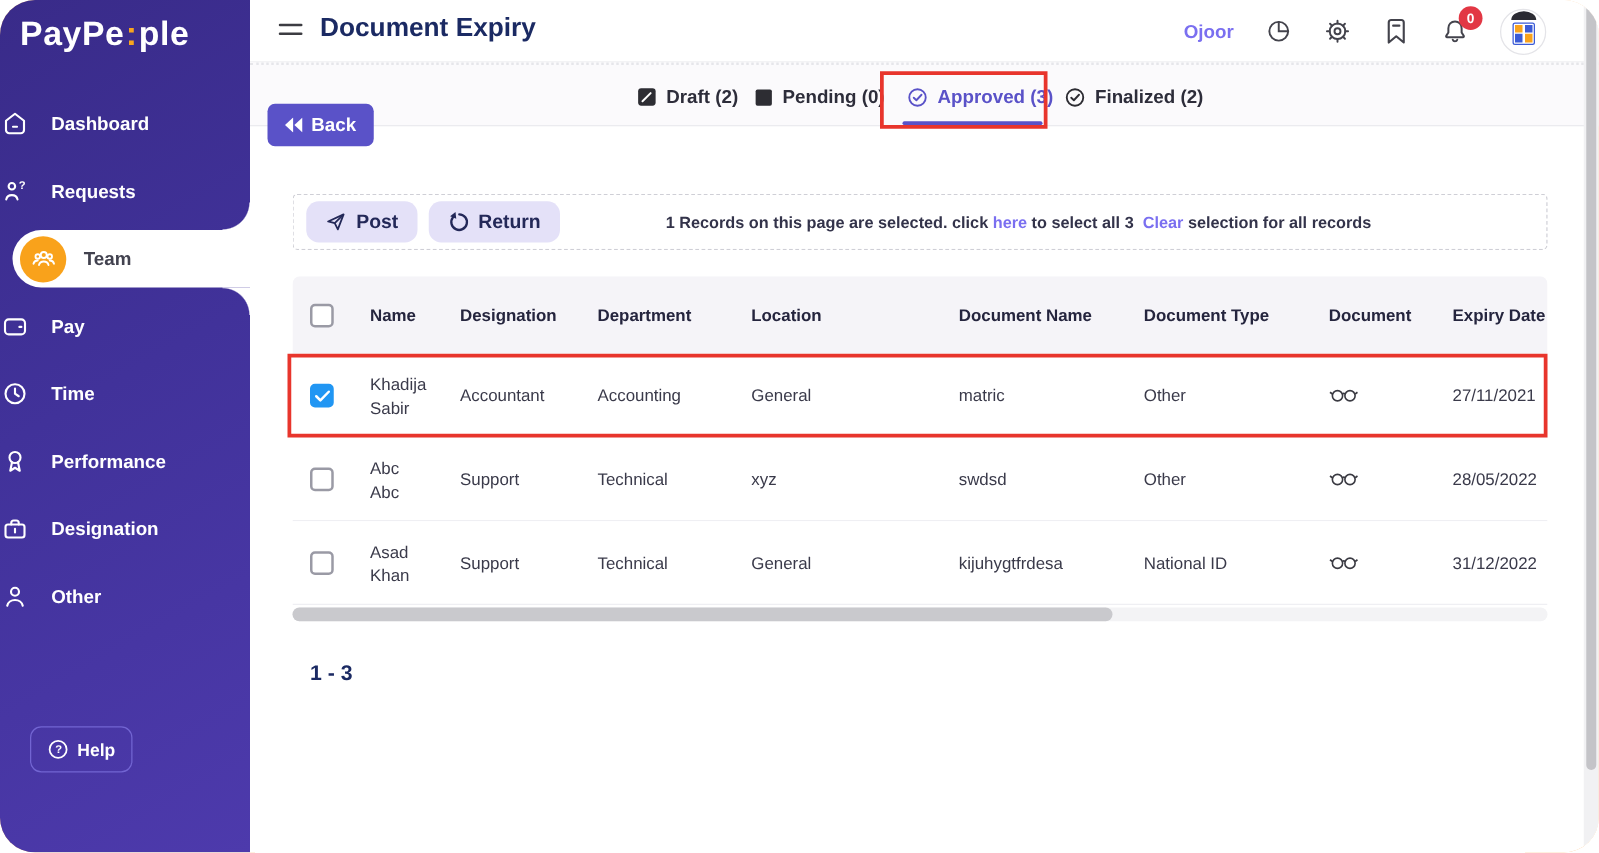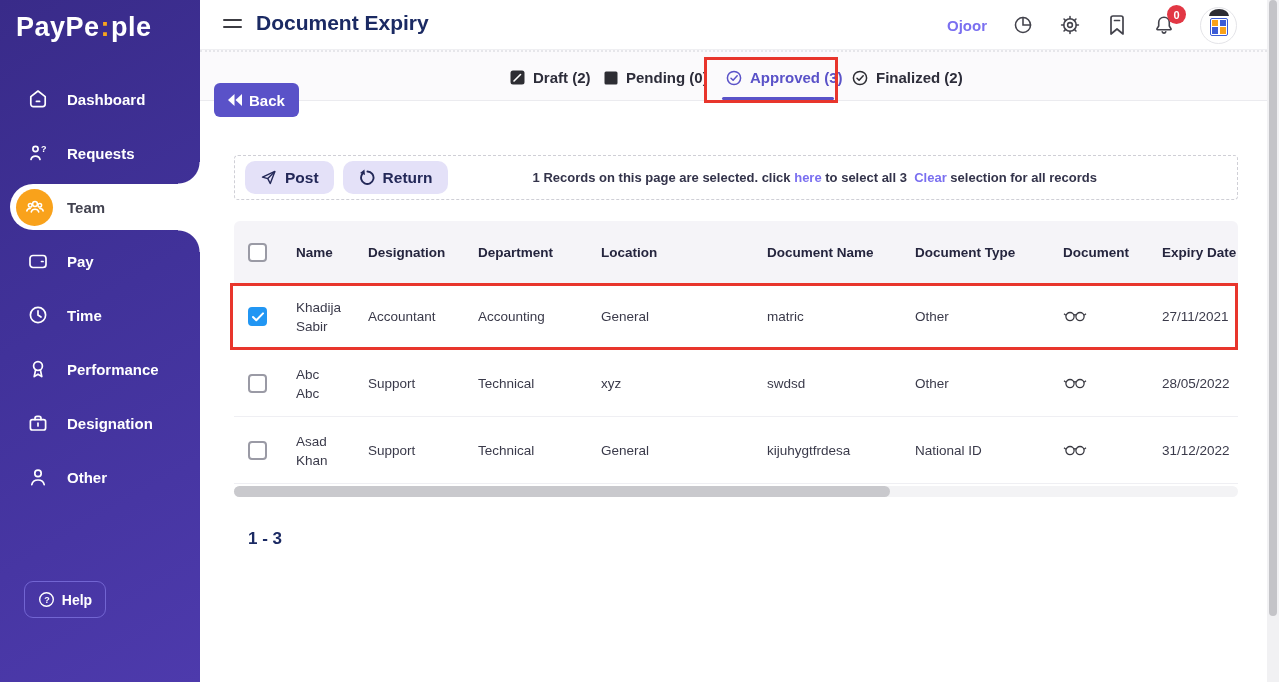--- a/index.html
+++ b/index.html
@@ -1,26 +1,26 @@
 <!DOCTYPE html>
 <html><head>
 <meta charset="utf-8">
 <style>
   * { margin:0; padding:0; box-sizing:border-box; }
   html,body { width:1279px; height:682px; overflow:hidden; }
   body { font-family:"Liberation Sans", sans-serif; background:#fff; }
-  #app { position:relative; width:1279px; height:682px; overflow:hidden; background:#fdba74; }
+  #app { position:relative; width:1279px; height:682px; overflow:hidden; background:#fdba74;border-radius:28px; }
 
   
   .sidebar { position:absolute; left:0; top:0; width:200px; height:682px;
     background:linear-gradient(150deg,#392b89 0%,#41329a 45%,#4d3aac 100%); z-index:5; }
   .logo { position:absolute; left:16px; top:12px; font-size:27px; font-weight:800; color:#fff; letter-spacing:.5px; }
   .logo .accent { color:#f8a51e; font-weight:900; margin:0 1px; }
   .nav { position:absolute; left:0; top:72px; width:200px; }
-  .nav-item { position:relative; height:54px; display:flex; align-items:center; padding-left:26px; cursor:pointer; }
+  .nav-item { position:relative; height:54px; display:flex; align-items:center; cursor:pointer; }
   .nav-item .ic { width:24px; height:24px; display:flex; align-items:center; justify-content:center; margin-right:17px; flex:0 0 24px; }
   .nav-item .lbl { color:#fff; font-size:15px; font-weight:600; }
   .nav-item.active { height:46px; margin:4px 0 4px 10px; padding-left:6px; background:#fff;
     border-radius:25px 0 0 25px; z-index:1; }
   .nav-item.active::before { content:""; position:absolute; right:0; top:-22px; width:22px; height:22px;
     background:radial-gradient(circle 22px at 0 0, rgba(0,0,0,0) 21px, #fff 22px); }
   .nav-item.active::after { content:""; position:absolute; right:0; bottom:-22px; width:22px; height:22px;
     background:radial-gradient(circle 22px at 0 100%, rgba(0,0,0,0) 21px, #fff 22px); }
   .nav-item.active .lbl { color:#42424f; margin-left:14px; }
   .orange-circle { width:37px; height:37px; border-radius:50%; background:#f9a21b; display:flex; align-items:center; justify-content:center; }

